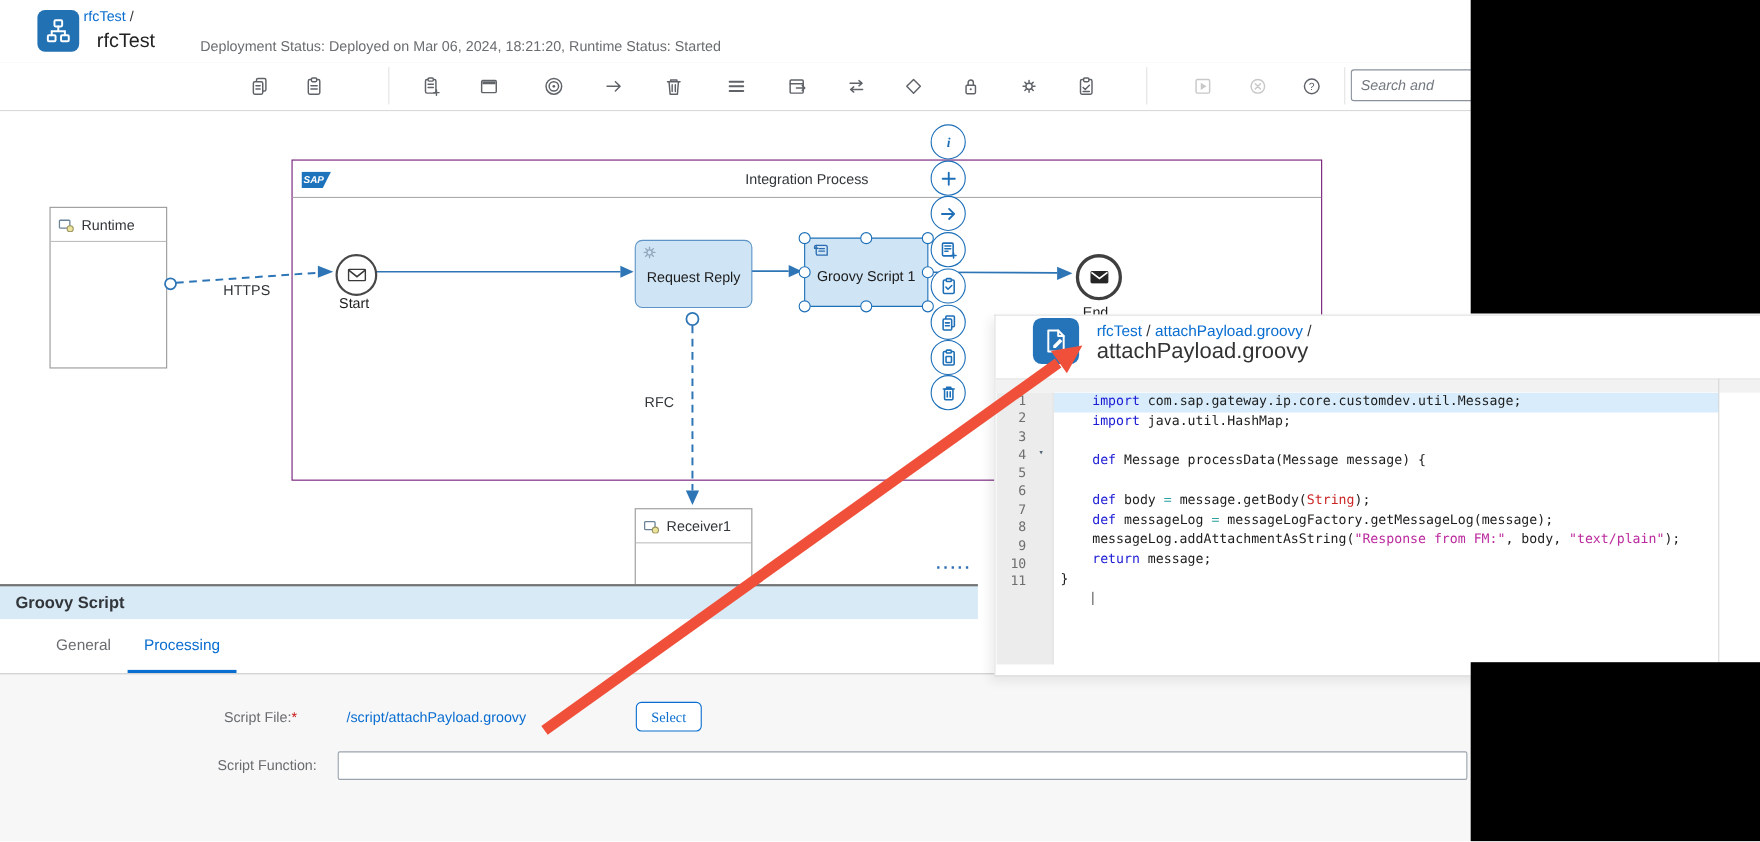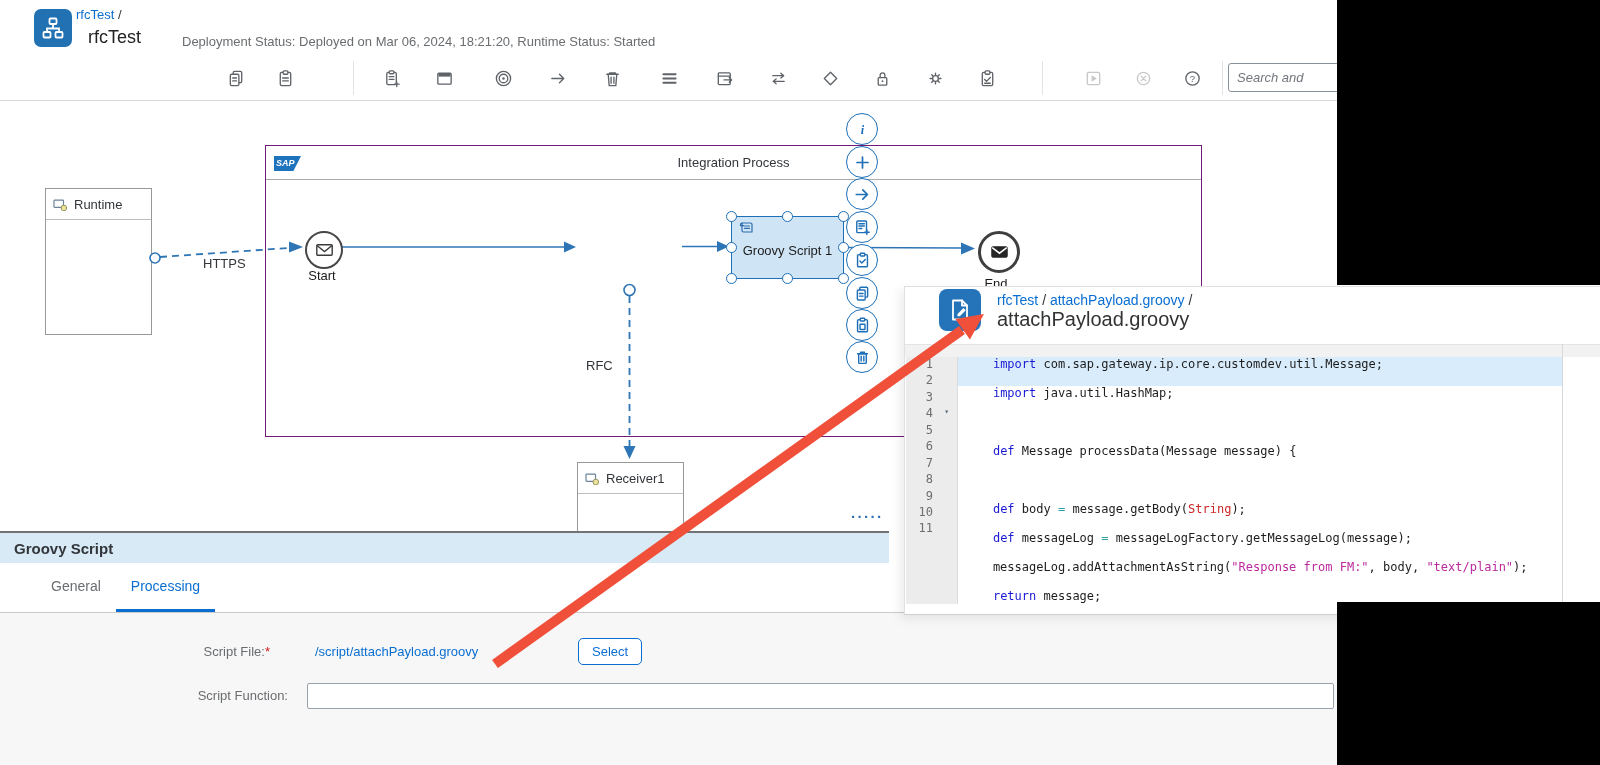--- a/index.html
+++ b/index.html
@@ -61,21 +61,21 @@
            display:flex;align-items:center;justify-content:center;}
   .ed-crumb{position:absolute;left:92px;top:5px;font-size:14px;color:#0a6ed1;}
   .ed-crumb .sep{color:#32363a;}
   .ed-title{position:absolute;left:92px;top:21px;font-size:20px;color:#333;}
   .ed-strip{position:absolute;left:0;top:57px;width:696px;height:13px;background:#f2f2f2;border-top:1px solid #e4e4e4;box-sizing:border-box;}
   .gutter{position:absolute;left:1px;top:70px;width:52px;height:247px;background:#ececec;border-right:1px solid #dcdcdc;box-sizing:border-box;}
   .gut-line{height:16.45px;line-height:16.45px;font:12px "DejaVu Sans Mono",monospace;color:#6e6e6e;
             text-align:right;padding-right:24px;position:relative;}
   .fold{position:absolute;right:8px;top:1px;font-size:8px;color:#556677;}
   .code-col{position:absolute;left:53px;top:70px;width:605px;height:247px;background:#fff;overflow:hidden;}
-  .code-line{height:29px;line-height:16.45px;white-space:pre;font:12px "DejaVu Sans Mono",monospace;
+  .code-line{height:18px;line-height:16.45px;white-space:pre;font:12px "DejaVu Sans Mono",monospace;
              padding-left:6px;color:#1d1d1d;}
   .code-line.hl{background:#d8ecfb;}
   .tk-kw{color:#1a1ad4;}
   .tk-pl{color:#1d1d1d;}
   .tk-op{color:#2aa0a0;}
   .tk-cls{color:#cc2727;}
   .tk-str{color:#bb2a9e;}
   .caret{display:inline-block;width:1px;height:12px;background:#555;vertical-align:-2px;}
   .ed-vline{position:absolute;left:657px;top:57px;width:1px;height:260px;background:#d8d8d8;}
 
@@ -84,21 +84,21 @@
   .panel-bar-title{margin-left:14px;line-height:31px;font-size:15px;font-weight:bold;color:#32363a;}
   .tabbar{left:0;top:563px;width:889px;height:49px;background:#fff;display:flex;padding-left:36px;box-sizing:border-box;}
   .tab{padding:0 15px;line-height:46px;font-size:14px;color:#6a6d70;cursor:pointer;height:49px;box-sizing:border-box;}
   .tab.active{color:#0a6ed1;border-bottom:3px solid #0a6ed1;}
   .panel-content{left:0;top:612px;width:1600px;height:153px;background:#f7f7f7;border-top:1px solid #cbcbcb;box-sizing:border-box;}
   .fld-label{position:absolute;text-align:right;font-size:13px;color:#6a6d70;}
   .req-star{color:#cc1919;}
   .file-link{position:absolute;left:315px;top:31px;font-size:13px;color:#0a6ed1;cursor:pointer;}
   .select-btn{position:absolute;left:578px;top:25px;height:27px;padding:0 13px;background:#fff;border:1px solid #0a6ed1;
               border-radius:5px;color:#0a6ed1;font-size:13px;line-height:25px;cursor:pointer;box-sizing:border-box;
-              font-family:Liberation Sans, sans-serif;}
+              font-family:Liberation Serif, serif;}
   .func-input{position:absolute;left:307px;top:70px;width:1027px;height:26px;border:1px solid #9aa3ad;border-radius:2px;
               box-sizing:border-box;background:#fff;font-size:13px;padding:0 6px;font-family:"Liberation Sans",sans-serif;}
 
   
   .redact{position:absolute;background:#000;z-index:50;}
   .arrow-svg{position:absolute;left:0;top:0;z-index:40;pointer-events:none;}
   .conn-svg{position:absolute;left:0;top:0;pointer-events:none;}
   .z5{z-index:5;} .z10{z-index:10;} .z15{z-index:15;} .z20{z-index:20;} .z30{z-index:30;}
 </style>
 </head>
@@ -288,20 +288,27 @@
     </svg>
 
     <div class="abs evt-circle" style="left:305px;top:131px;width:34px;height:34px;border:2.5px solid #474747;">
       <svg width="17" height="12" viewBox="0 0 17 12">
         <rect x="0.8" y="0.8" width="15.4" height="10.4" rx="1" fill="#fff" stroke="#3a3a3a" stroke-width="1.4"></rect>
         <path d="M1 1.5l7.5 6L16 1.5" fill="none" stroke="#3a3a3a" stroke-width="1.4"></path>
       </svg>
     </div>
     <div class="evt-label" style="left:300px;top:168px;width:44px;">Start</div>
 
+    <div class="abs node" style="left:577px;top:118px;width:105px;height:60px;">
+      <svg class="node-icon" width="13" height="13" viewBox="0 0 13 13" style="stroke:#92a6bb;fill:none;stroke-width:1.2;stroke-linecap:round;">
+        <circle cx="6.5" cy="6.5" r="2.4"></circle>
+        <path d="M6.5 1.6v1.8 M6.5 9.6v1.8 M1.6 6.5h1.8 M9.6 6.5h1.8 M3 3l1.3 1.3 M8.7 8.7L10 10 M10 3L8.7 4.3 M4.3 8.7L3 10"></path>
+      </svg>
+      <div class="node-label" style="top:25px;">Request Reply</div>
+    </div>
 
     <div class="abs node selected" style="left:731px;top:116px;width:111px;height:61px;">
       <svg class="node-icon" width="16" height="13" viewBox="0 0 16 13" style="stroke:#2b6cb0;fill:none;stroke-width:1.2;stroke-linecap:round;stroke-linejoin:round;">
         <path d="M4 2h8.5a1.5 1.5 0 0 1 1.5 1.5v7.5H5.5A1.5 1.5 0 0 1 4 9.5z"></path>
         <path d="M4 2a1.5 1.5 0 0 0-1.5 1.5v1.2h3"></path>
         <path d="M6.5 5h5 M6.5 7.3h5"></path>
       </svg>
       <div class="node-label" style="top:26px;">Groovy Script 1</div>
       <span class="handle" style="left:-6px;top:-6px;"></span>
       <span class="handle" style="left:50px;top:-6px;"></span>

